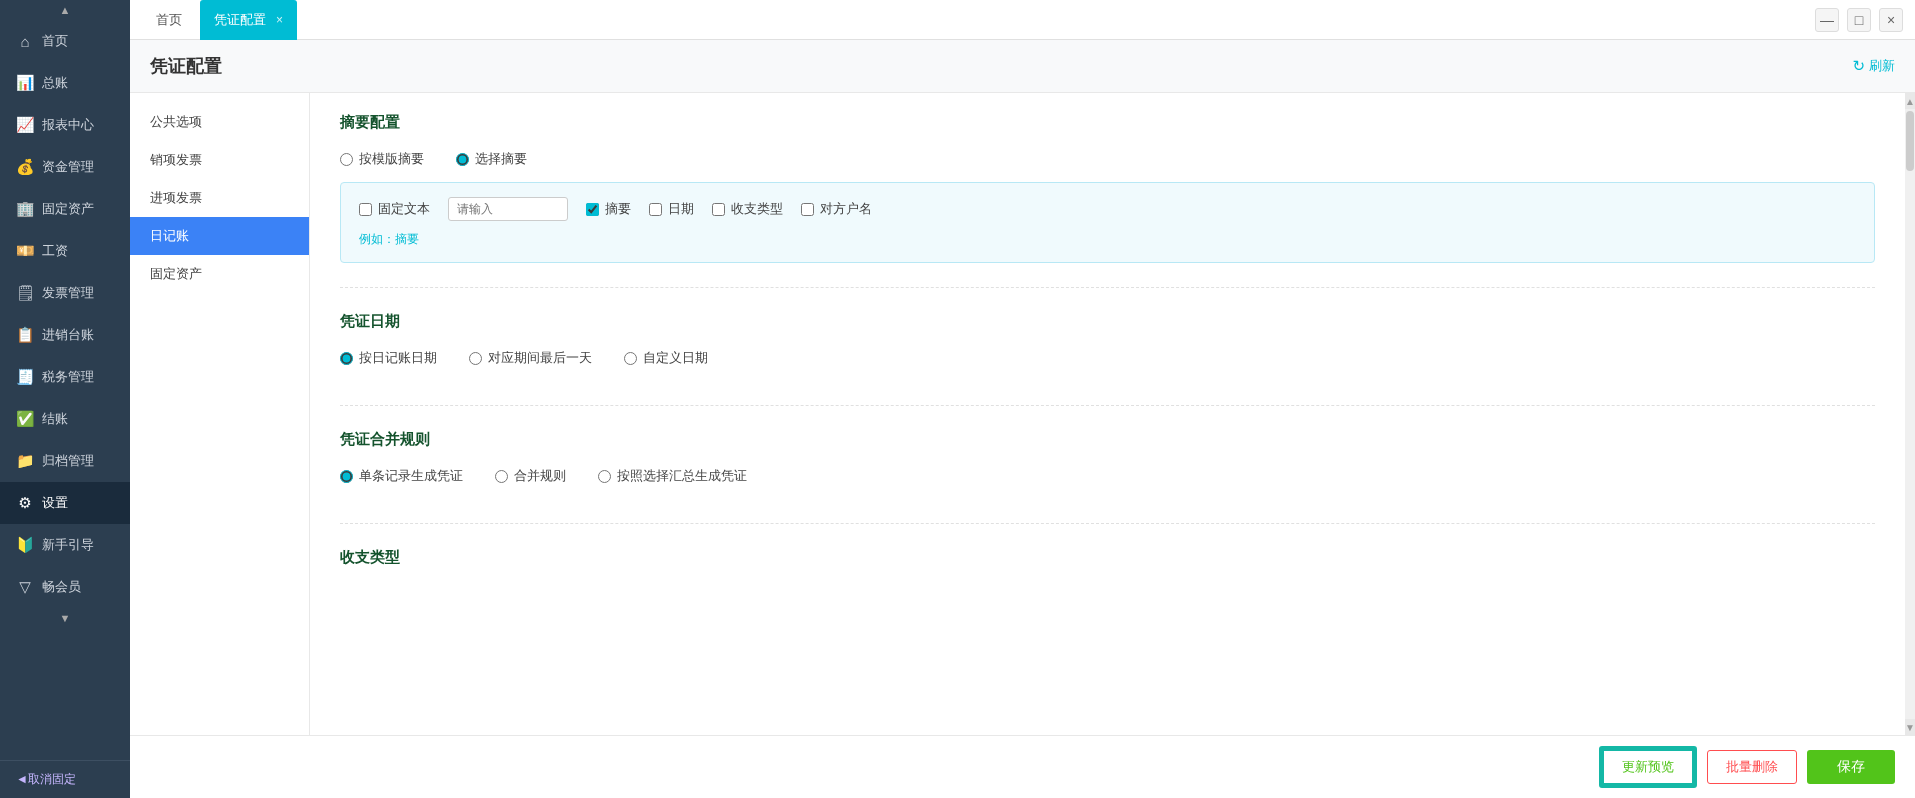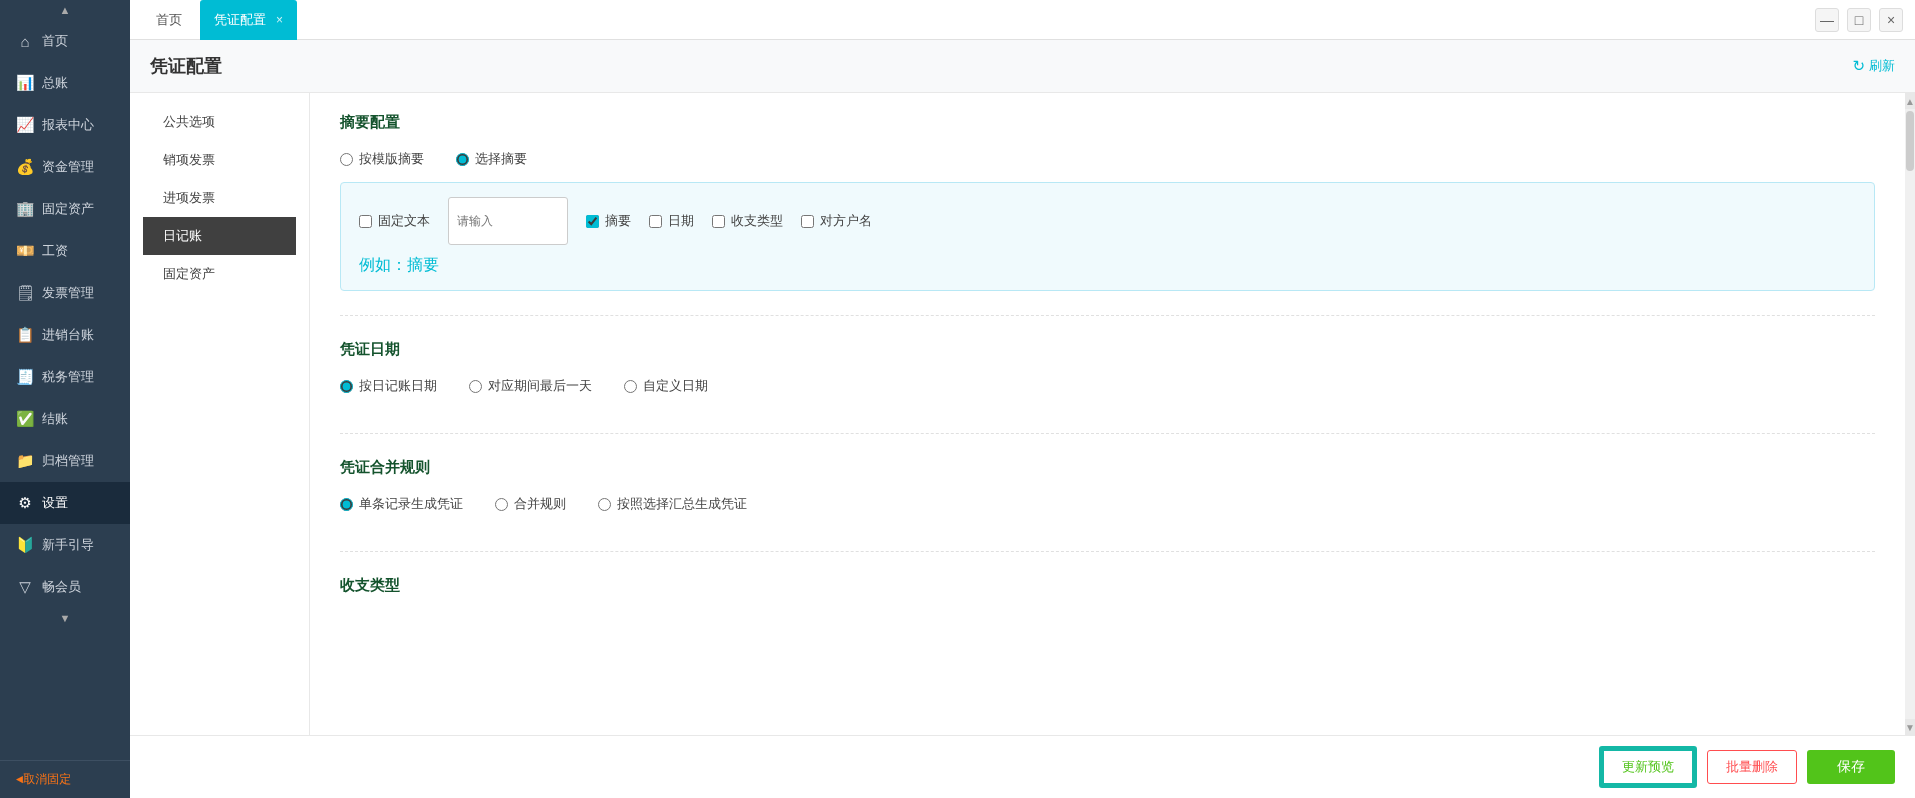--- a/index.html
+++ b/index.html
@@ -34,26 +34,25 @@
       color: #aaa;
       cursor: pointer;
       font-size: 11px;
       background: #2c3e50;
     }
     .sidebar-bottom {
       margin-top: auto;
       border-top: 1px solid #3d4f62;
       padding: 10px 16px;
       font-size: 12px;
-      color: #f97316;
+      color: #c4b5fd;
       cursor: pointer;
       display: flex;
       align-items: center;
       gap: 6px;
-      font-family: Liberation Mono, monospace;
     }
 
     
     .main-area {
       flex: 1;
       display: flex;
       flex-direction: column;
       height: 798px;
       overflow: hidden;
     }
@@ -147,34 +146,34 @@
       flex: 1;
       overflow: hidden;
     }
 
     
     .left-nav {
       width: 180px;
       min-width: 180px;
       background: #fff;
       border-right: 1px solid #e8e8e8;
-      padding: 10px 13px;
+      padding: 10px 0;
       overflow-y: auto;
     }
     .left-nav-item {
       padding: 10px 20px;
       cursor: pointer;
       font-size: 13px;
       color: #444;
       display: flex;
       align-items: center;
       justify-content: space-between;
     }
     .left-nav-item.active {
-      background: #404040;
+      background: #3b82f6;
       color: #fff;
     }
     .left-nav-item .chevron { font-size: 11px; }
 
     
     .right-panel {
       flex: 1;
       background: #fff;
       overflow-y: auto;
       padding: 20px 30px;
@@ -223,29 +222,29 @@
     }
     .summary-row {
       display: flex;
       align-items: center;
       gap: 18px;
       flex-wrap: wrap;
     }
     .summary-text-input {
       border: 1px solid #ccc;
       border-radius: 3px;
-      padding: 16px 8px;
+      padding: 4px 8px;
       width: 120px;
       font-size: 12px;
       color: #aaa;
       background: #fff;
     }
     .summary-example {
       margin-top: 10px;
-      font-size: 16px;
+      font-size: 12px;
       color: #00bcd4;
     }
 
     
     .bottom-bar {
       background: #fff;
       border-top: 1px solid #e8e8e8;
       padding: 10px 20px;
       display: flex;
       align-items: center;

